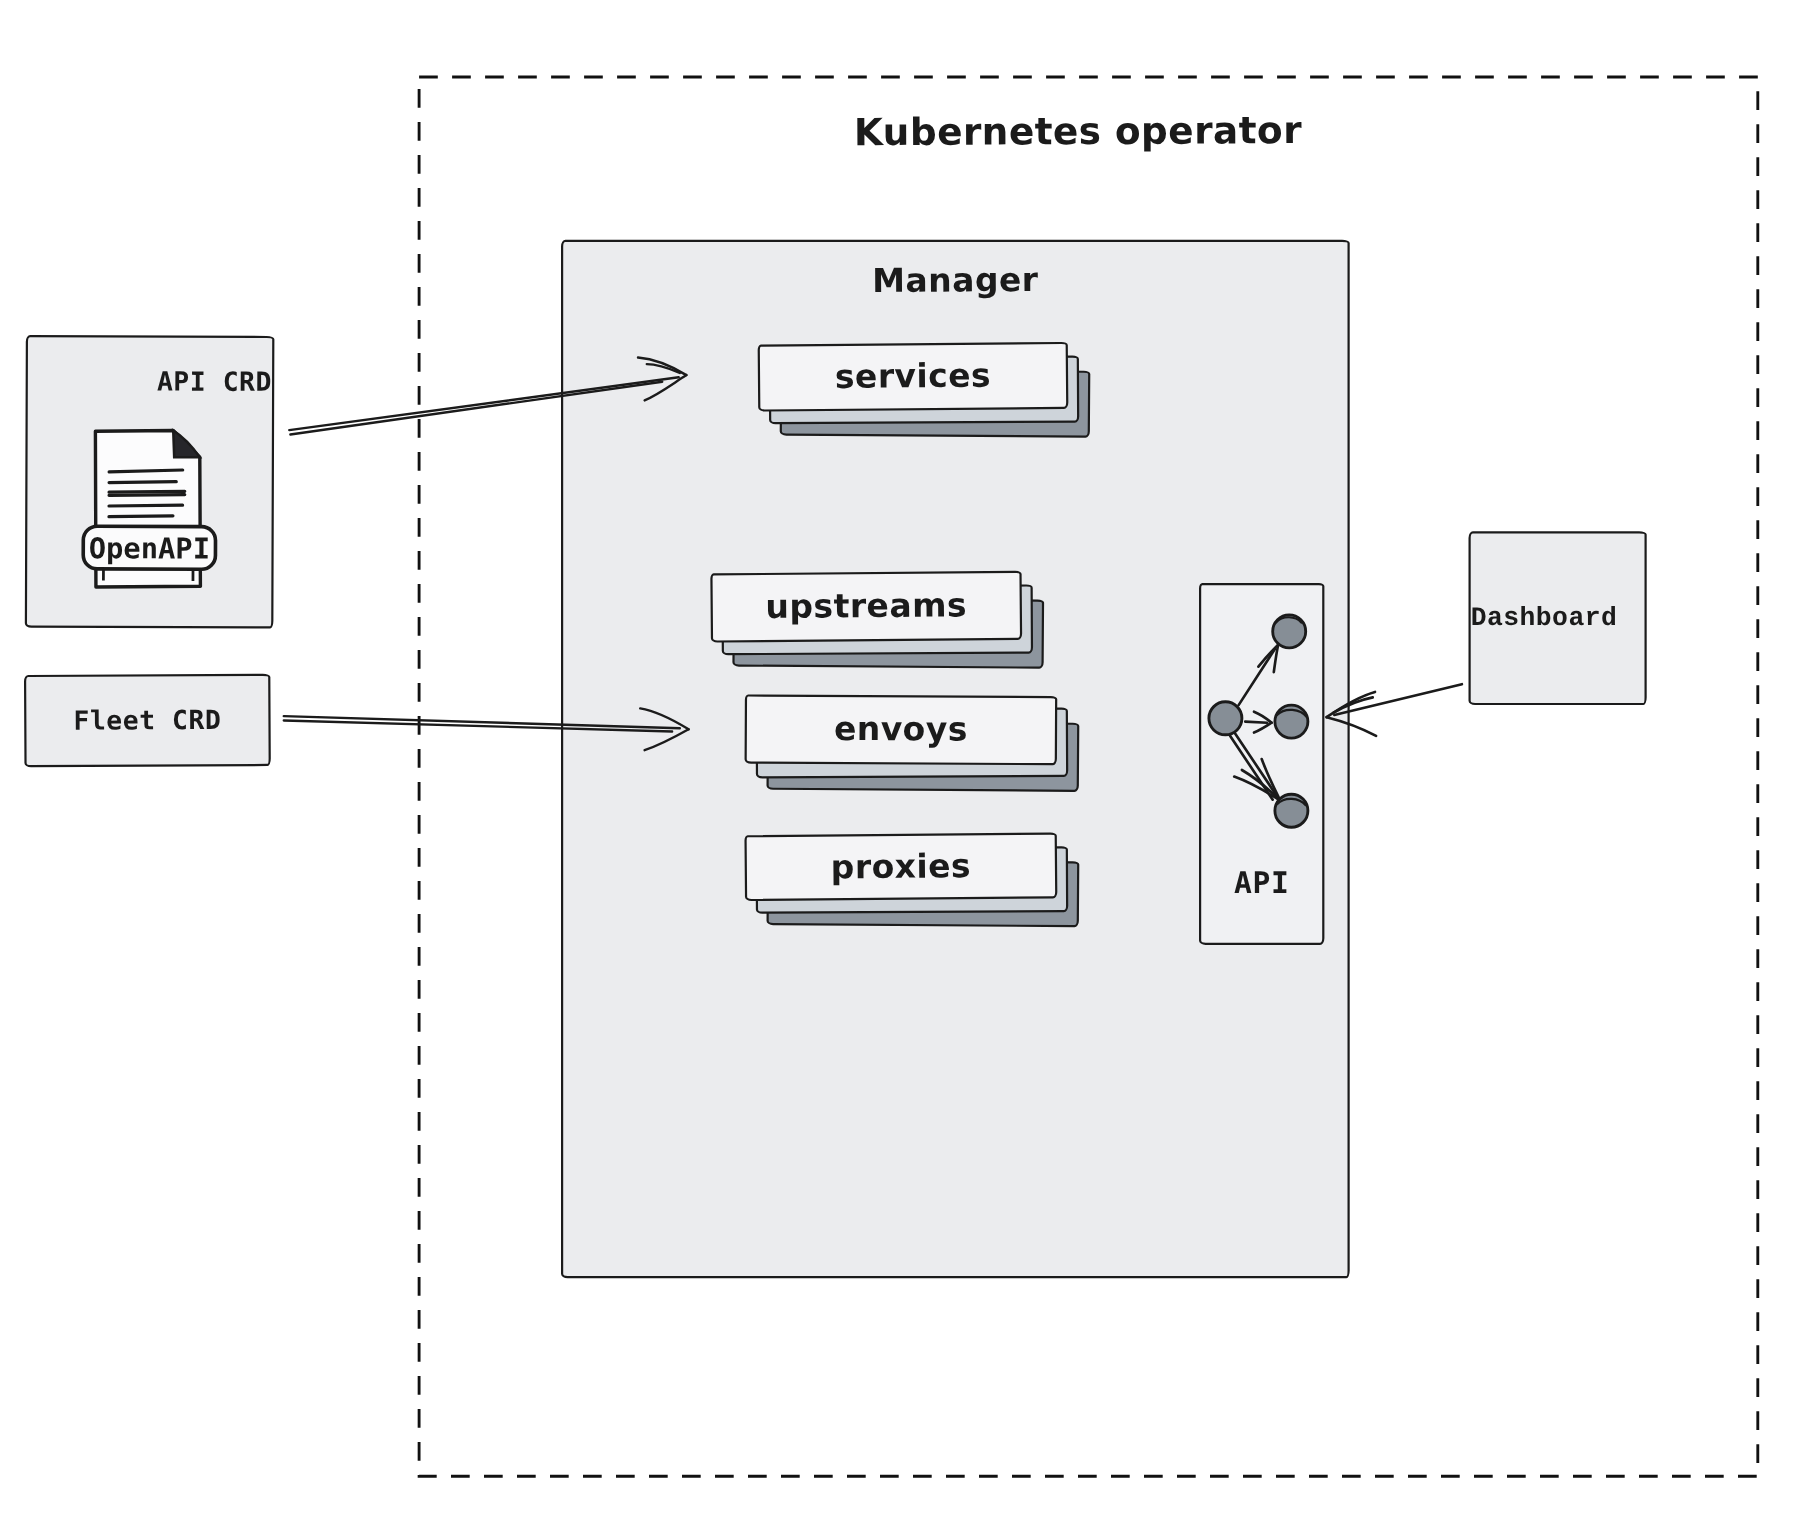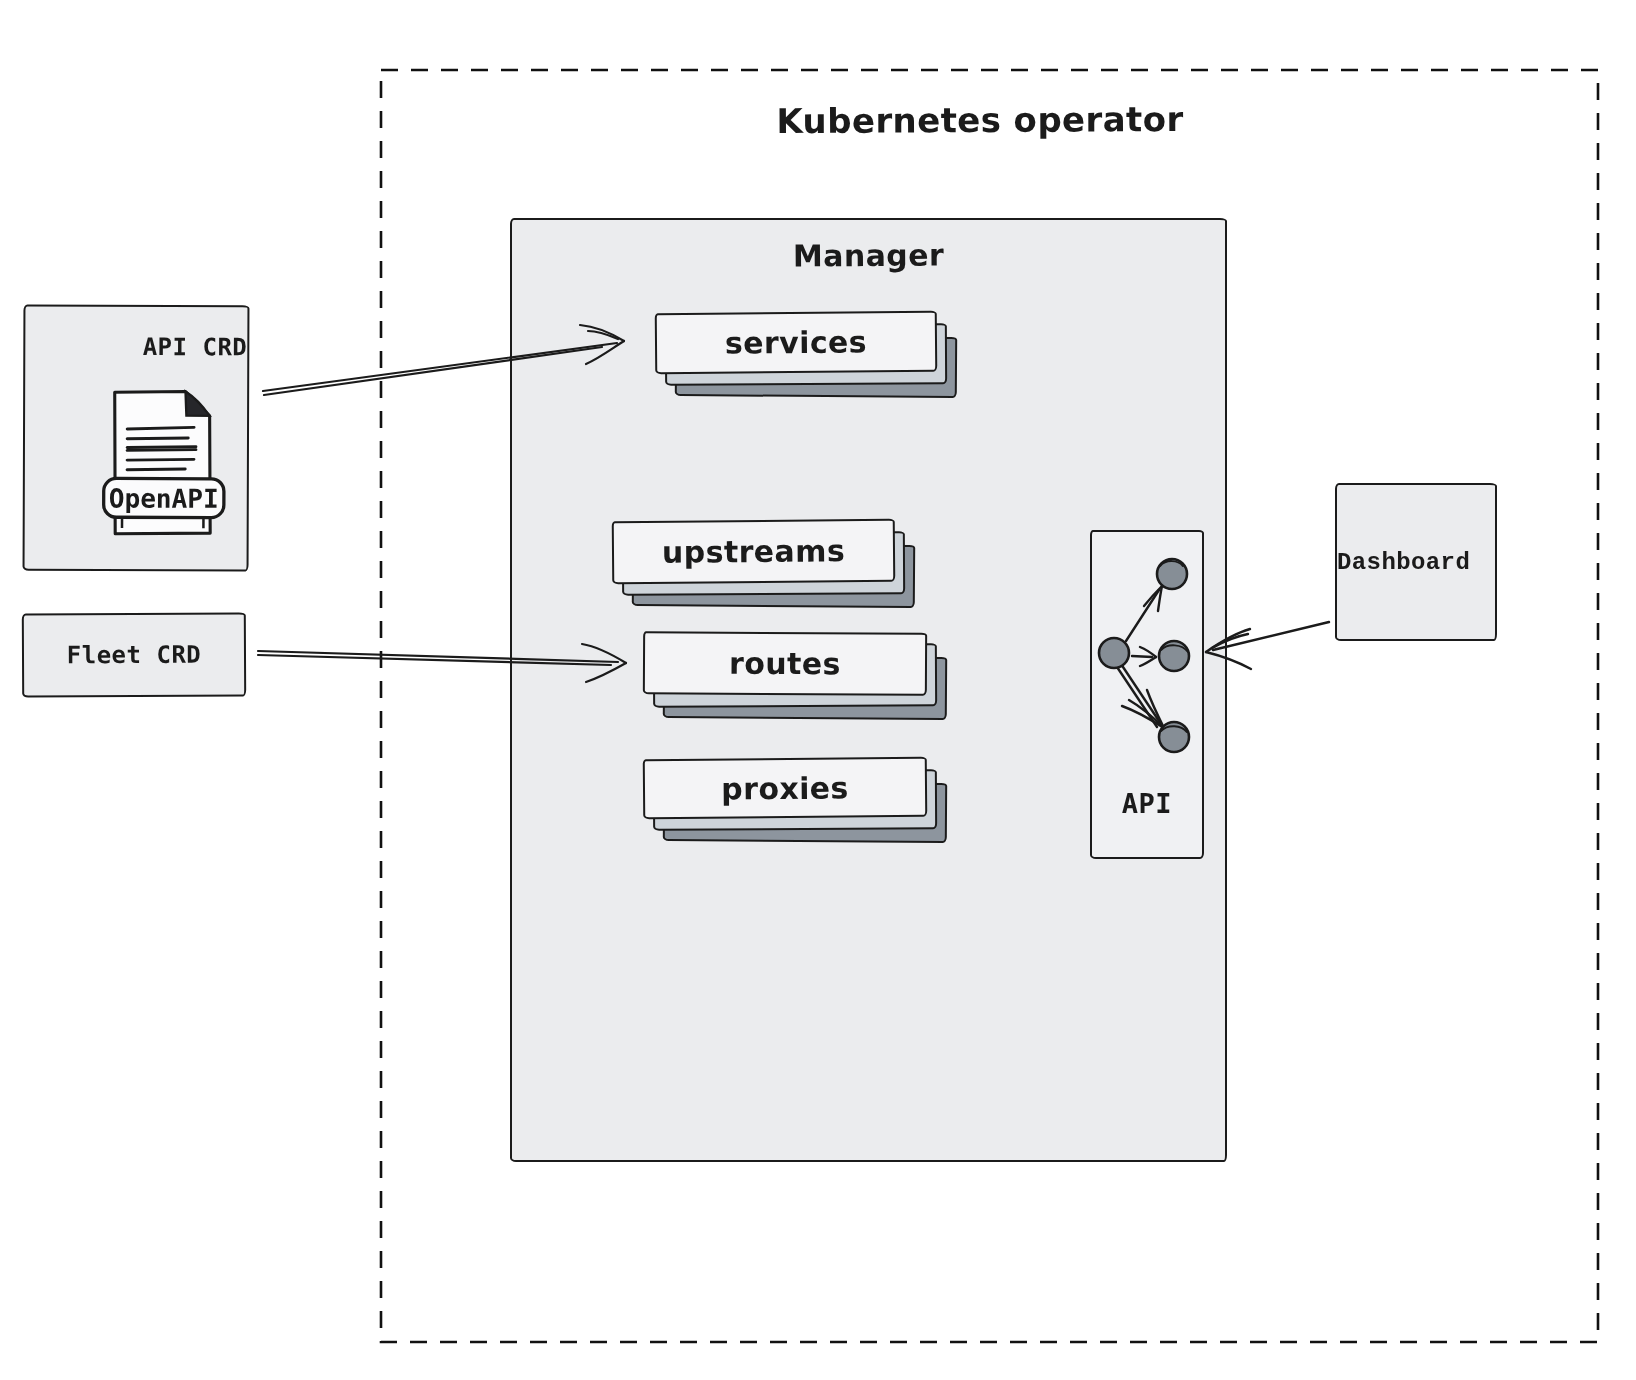--- a/index.html
+++ b/index.html
@@ -26,21 +26,21 @@
     position:absolute;background:var(--box-fill);
     border:2.5px solid var(--stroke);
     border-radius:4px 7px 3px 6px/6px 3px 7px 4px;
   }
   .title{
     position:absolute;text-align:center;font-size:34px;font-weight:700;
     transform:rotate(-.3deg);
   }
   .box-label{position:absolute;width:100%;text-align:center;}
   
-  .stack{position:absolute;}
+  .stack{position:absolute;margin-left:34px;}
   .stack .layer,.stack .card{
     position:absolute;left:0;top:0;width:100%;height:100%;
     border:2.5px solid var(--stroke);
     border-radius:3px 6px 4px 6px/5px 3px 6px 4px;
     box-sizing:border-box;
   }
   .stack .l3{background:var(--card-back-fill);transform:translate(20px,24px) rotate(.4deg);}
   .stack .l2{background:var(--card-mid-fill);transform:translate(10px,12px) rotate(-.3deg);}
   .stack .card{
     background:var(--card-top-fill);display:flex;align-items:center;justify-content:center;
@@ -90,35 +90,35 @@
     <div class="layer l2"></div>
     <div class="card hand">
       <span>upstreams</span>
     </div>
   </div>
 
   <div class="stack" style="left:643px;top:632px;width:284px;height:63px;">
     <div class="layer l3"></div>
     <div class="layer l2"></div>
     <div class="card hand" style="transform:rotate(.3deg);">
-      <span>routes</span>
+      <span>envoys</span>
     </div>
   </div>
 
   <div class="stack" style="left:643px;top:758px;width:284px;height:60px;text-align:right;">
     <div class="layer l3"></div>
     <div class="layer l2"></div>
     <div class="card hand">
       <span>proxies</span>
     </div>
   </div>
 
   <div class="box" style="left:23px;top:305px;width:222px;height:262px;transform:rotate(.2deg);">
     <div class="box-label code src-label" style="top:26px;text-align:right;">API CRD</div>
-    <div class="doc-wrap" style="top:78px;padding-left:28px;">
+    <div class="doc-wrap" style="top:78px;">
       <svg width="126" height="158" viewBox="0 0 130 162" aria-hidden="true">
 
         <path d="M14 7 L87 6 L112 31 L113 152 L15 153 Z" fill="#fcfcfd" stroke="#1b1b1b" stroke-width="3.2" stroke-linejoin="round"></path>
 
         <path d="M87 6 L88 31 L112 31 Q100 14 87 6 Z" fill="#26262a" stroke="#1b1b1b" stroke-width="2.4"></path>
 
         <g stroke="#1b1b1b" stroke-width="3" stroke-linecap="round">
           <path d="M27 45 L96 43"></path>
           <path d="M27 55 L90 54"></path>
           <path d="M27 64 L98 63"></path>

